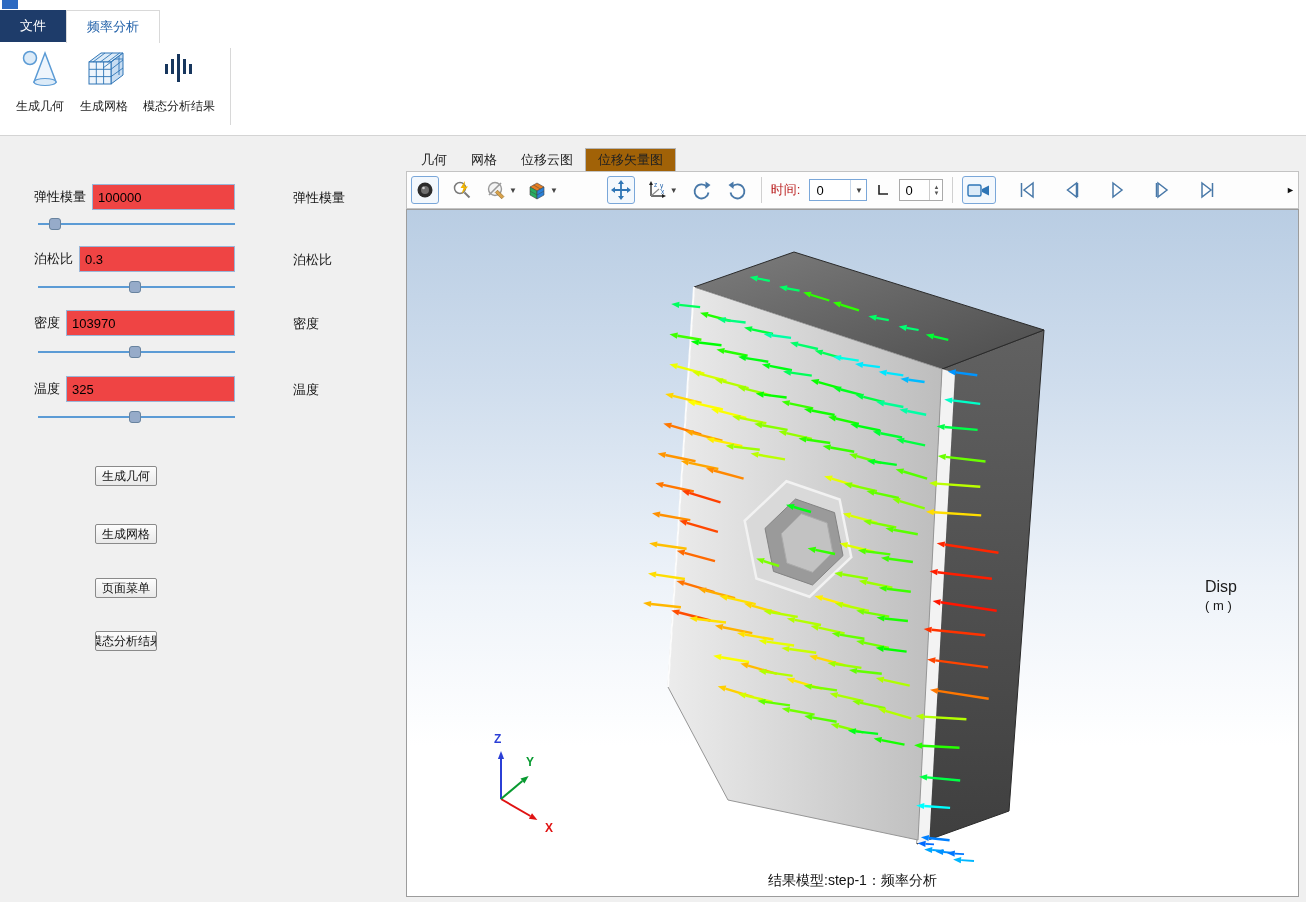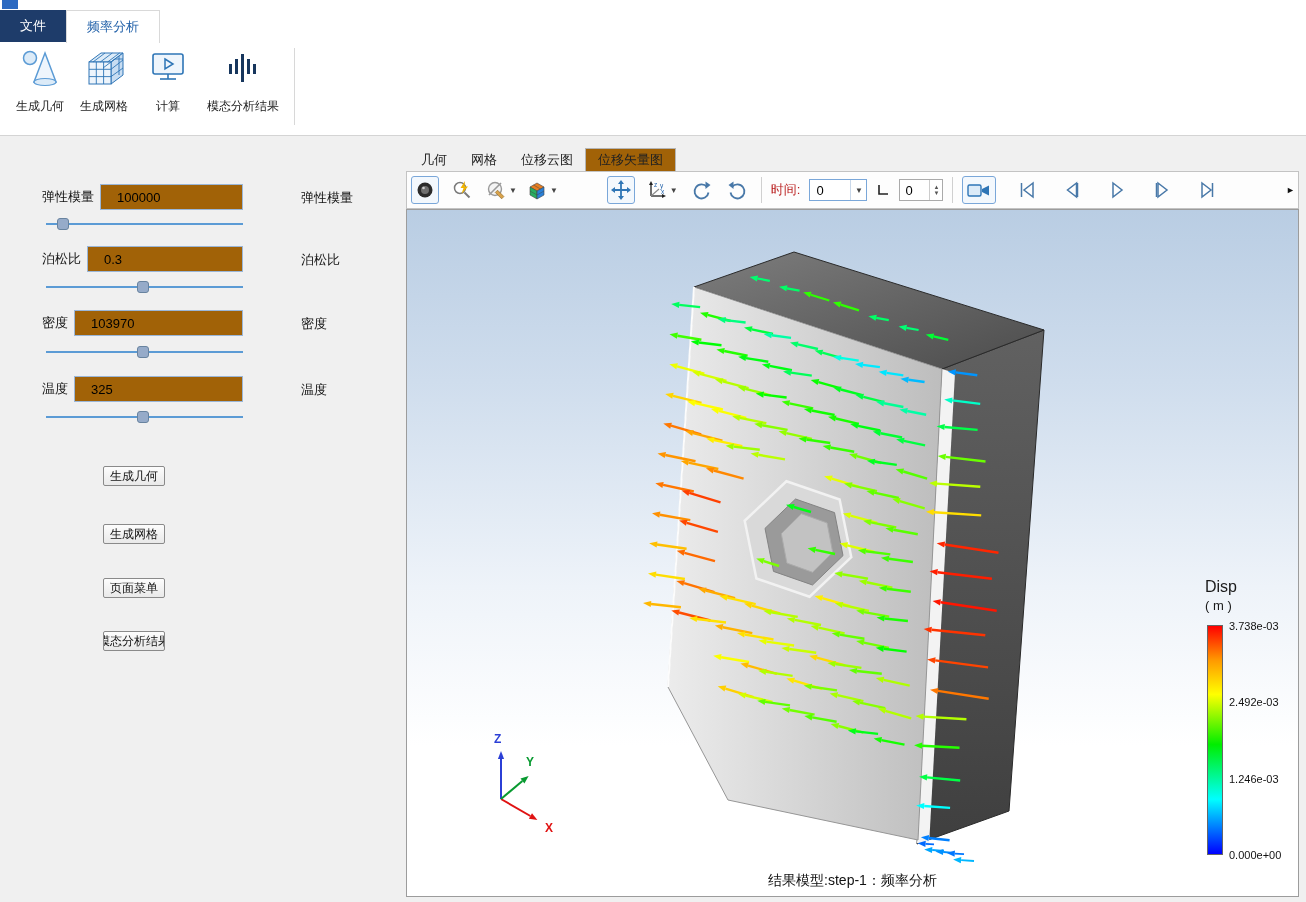--- a/index.html
+++ b/index.html
@@ -13,24 +13,24 @@
 .menu-tab.file{background:#1e3c6a;color:#fff}
 .menu-tab.page{color:#1f5fa8;background:#fff;border:1px solid #d9d9d9;border-bottom:none}
 
 .ribbon{height:98px;background:#fff;border-bottom:1px solid #d4d4d4;display:flex;padding:6px 4px 2px 8px}
 .ribbon-btn{min-width:64px;padding:2px 7px;display:flex;flex-direction:column;align-items:center;gap:6px}
 .ribbon-btn .icon{height:46px;display:flex;align-items:center;justify-content:center}
 .ribbon-btn .lbl{font-size:12px;color:#222;white-space:nowrap}
 .ribbon-sep{width:1px;background:#d8d8d8;margin:4px 2px 8px 8px}
 
 .content{position:absolute;left:0;top:136px;width:1306px;height:766px;background:#f0f0f0}
-.left-panel{position:absolute;left:8px;top:0;width:357px;height:100%}
+.left-panel{position:absolute;left:0;top:0;width:357px;height:100%}
 .param-row{position:absolute;left:34px;width:201px;display:flex;align-items:center}
 .param-row label{font-size:13px;color:#111;margin-right:6px;white-space:nowrap}
-.param-row input{flex:1;min-width:0;height:26px;border:1px solid #9ab6d8;font-size:13px;padding:0 16px;background:#a16207}
+.param-row input{flex:1;min-width:0;height:26px;border:1px solid #9ab6d8;font-size:13px;padding:0 5px;background:#ef4444}
 .slider{position:absolute;left:38px;width:197px;height:13px}
 .slider .track{position:absolute;top:5px;left:0;right:0;height:2px;background:#5b9bd5}
 .slider .thumb{position:absolute;top:0;width:12px;height:12px;border-radius:3px;background:#96abc9;border:1px solid #68839f;margin-left:-6px}
 .mirror-label{position:absolute;left:293px;font-size:13px;color:#111;white-space:nowrap}
 .action-btn{position:absolute;left:95px;width:62px;height:20px;border:1px solid #8a8a8a;border-radius:2px;background:linear-gradient(#fdfdfd,#e9e9e9);font-size:12px;color:#111;display:flex;align-items:center;justify-content:center;overflow:hidden;white-space:nowrap}
 
 .main-area{position:absolute;left:405px;top:0;width:901px;height:100%}
 .view-tabs{position:absolute;left:4px;top:12px;height:23px;display:flex}
 .view-tab{padding:0 12px;font-size:13px;display:flex;align-items:center;color:#222}
 .view-tab.active{background:#a16207;border:1px solid #b5b5b5;border-bottom:none}
@@ -88,31 +88,20 @@
       <svg width="46" height="42" viewBox="0 0 46 42">
         <polygon points="8,14 20,5 42,5 30,14" fill="#dcebf8" stroke="#2e75b6"></polygon>
         <polygon points="30,14 42,5 42,27 30,36" fill="#c8ddf2" stroke="#2e75b6"></polygon>
         <rect x="8" y="14" width="22" height="22" fill="#eef5fc" stroke="#2e75b6"></rect>
         <path d="M15.3 14 V36 M22.6 14 V36 M8 21.3 H30 M8 28.6 H30 M34 11 L22 20? " fill="none" stroke="#2e75b6" stroke-width="0.9"></path>
         <path d="M34 11 42 11 M38 8 38 27 M30 21.3 42 12 M30 28.6 42 20" fill="none" stroke="#2e75b6" stroke-width="0.9"></path>
         <path d="M12 14 24 5 M19.3 14 31.3 5 M26.6 14 38.6 5" fill="none" stroke="#2e75b6" stroke-width="0.9"></path>
       </svg>
     </span>
     <span class="lbl">生成网格</span>
-  </div>
-  <div class="ribbon-btn">
-    <span class="icon">
-      <svg width="44" height="42" viewBox="0 0 44 42">
-        <rect x="7" y="6" width="30" height="20" rx="2" fill="#eef5fc" stroke="#2e75b6" stroke-width="1.6"></rect>
-        <path d="M19 11 L27 16 L19 21 Z" fill="none" stroke="#2e75b6" stroke-width="1.5"></path>
-        <line x1="22" y1="26" x2="22" y2="31" stroke="#2e75b6" stroke-width="1.6"></line>
-        <line x1="14" y1="31" x2="30" y2="31" stroke="#2e75b6" stroke-width="1.6"></line>
-      </svg>
-    </span>
-    <span class="lbl">计算</span>
   </div>
   <div class="ribbon-btn">
     <span class="icon">
       <svg width="44" height="42" viewBox="0 0 44 42">
         <rect x="8" y="16" width="3" height="10" fill="#17365d"></rect>
         <rect x="14" y="11" width="3" height="15" fill="#17365d"></rect>
         <rect x="20" y="6" width="3" height="20" fill="#17365d"></rect>
         <rect x="26" y="11" width="3" height="15" fill="#17365d"></rect>
         <rect x="32" y="16" width="3" height="10" fill="#17365d"></rect>
         <rect x="20" y="26" width="3" height="8" fill="#17365d"></rect>
@@ -635,24 +624,17 @@
           <polygon points="130.4,610.0 121.9,608.7 125.0,603.3" fill="#e01212"></polygon>
           <line x1="94.0" y1="589.0" x2="115.4" y2="571.0" stroke="#089a30" stroke-width="2"></line>
           <polygon points="121.6,565.9 117.4,573.4 113.5,568.6" fill="#089a30"></polygon>
           <text x="87" y="533" font-size="12" font-weight="bold" fill="#2b3fd6">Z</text>
           <text x="138" y="622" font-size="12" font-weight="bold" fill="#e01212">X</text>
           <text x="119" y="556" font-size="12" font-weight="bold" fill="#089a30">Y</text>
         </svg>
       <div class="legend">
         <div class="legend-title">Disp</div>
         <div class="legend-unit">( m )</div>
-        <div class="legend-body">
-          <div class="legend-bar"></div>
-          <div class="legend-tick" style="top:1px">3.738e-03</div>
-          <div class="legend-tick" style="top:77px">2.492e-03</div>
-          <div class="legend-tick" style="top:154px">1.246e-03</div>
-          <div class="legend-tick" style="top:230px">0.000e+00</div>
-        </div>
       </div>
       <div class="caption">结果模型:step-1：频率分析</div>
     </div>
   </div>
 </div>
 
 </body></html>

